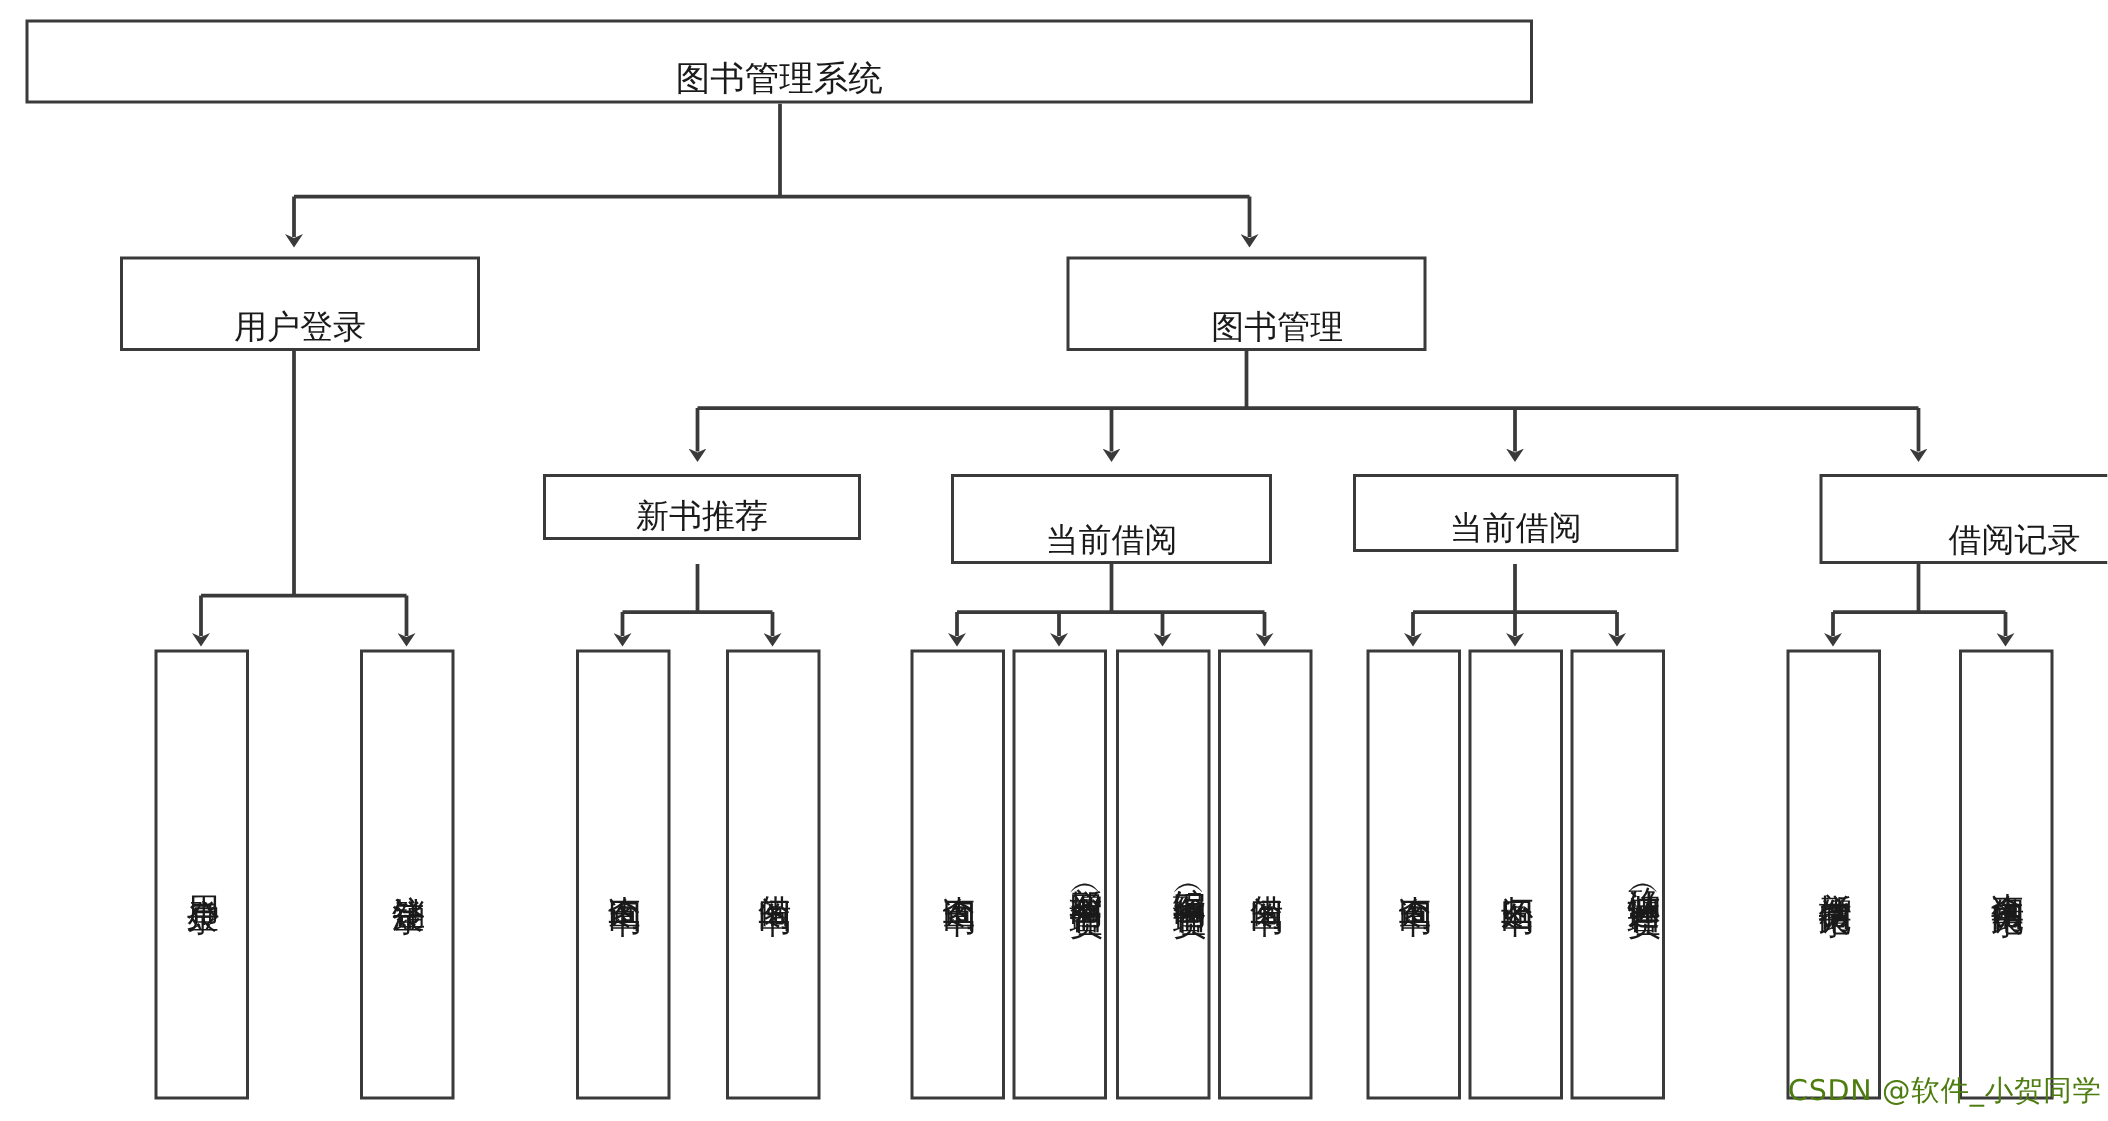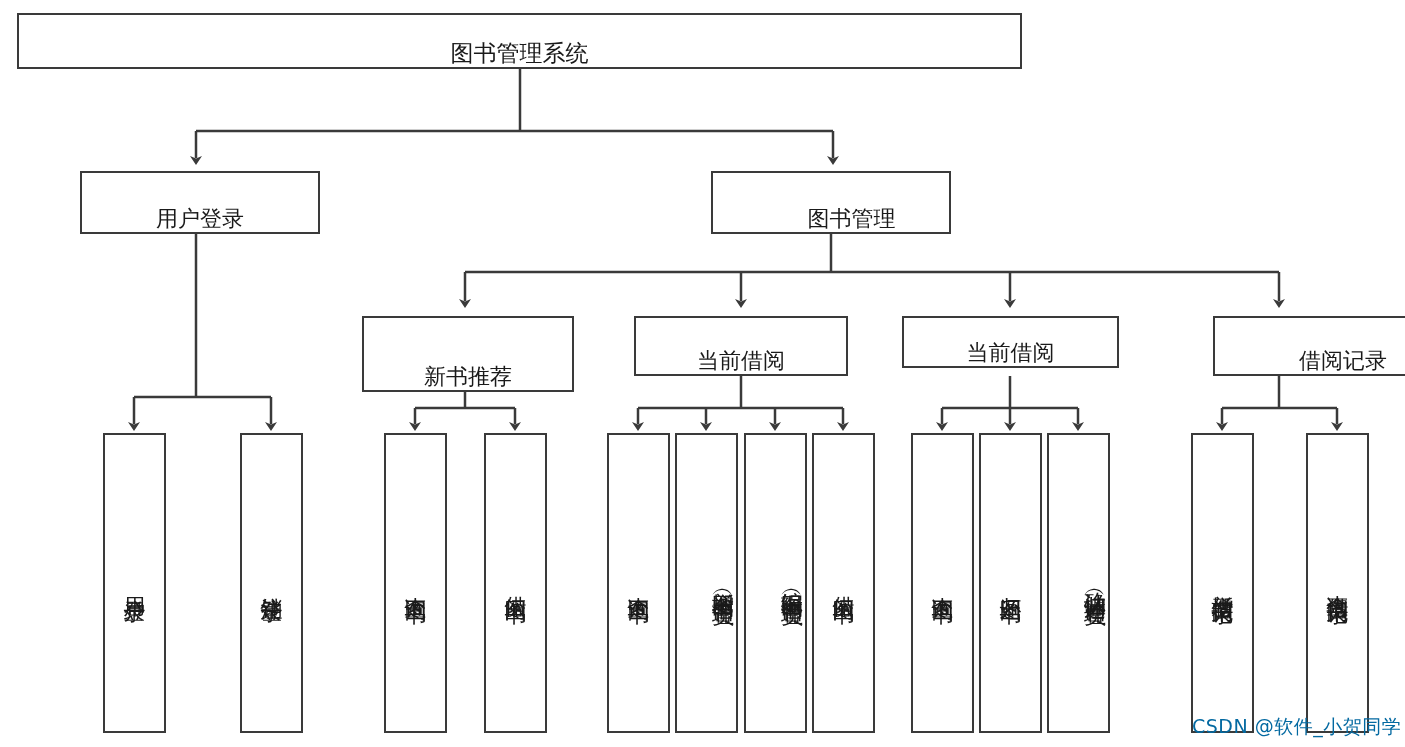--- a/index.html
+++ b/index.html
@@ -57,21 +57,21 @@
     align-items: center;
   }
   .node.v .vtext {
     writing-mode: vertical-rl;
     text-orientation: upright;
     white-space: nowrap;
   }
   .watermark {
     position: absolute;
     font-size: 19px;
-    color: #0369a1;
+    color: #4d7c0f;
     white-space: nowrap;
     letter-spacing: 0.5px;
   }
 </style>
 </head>
 <body>
 
 <div id="canvas">
 
   <svg id="wires" viewBox="0 0 1405 747" xmlns="http://www.w3.org/2000/svg">
@@ -128,21 +128,21 @@
     <span>图书管理系统</span>
   </div>
 
   <div class="node h" style="left:80px; top:171px; width:240px; height:63px;">
     <span>用户登录</span>
   </div>
   <div class="node h" style="left:711px; top:171px; width:240px; height:63px;padding-left:41px;">
     <span>图书管理</span>
   </div>
 
-  <div class="node h" style="left:362px; top:316px; width:212px; height:76px;">
+  <div class="node h" style="left:362px; top:316px; width:212px; height:44px;">
     <span>新书推荐</span>
   </div>
   <div class="node h" style="left:634px; top:316px; width:214px; height:60px;">
     <span>当前借阅</span>
   </div>
   <div class="node h" style="left:902px; top:316px; width:217px; height:52px;">
     <span>当前借阅</span>
   </div>
   <div class="node h" style="left:1213px; top:316px; width:260px; height:60px;">
     <span>借阅记录</span>

